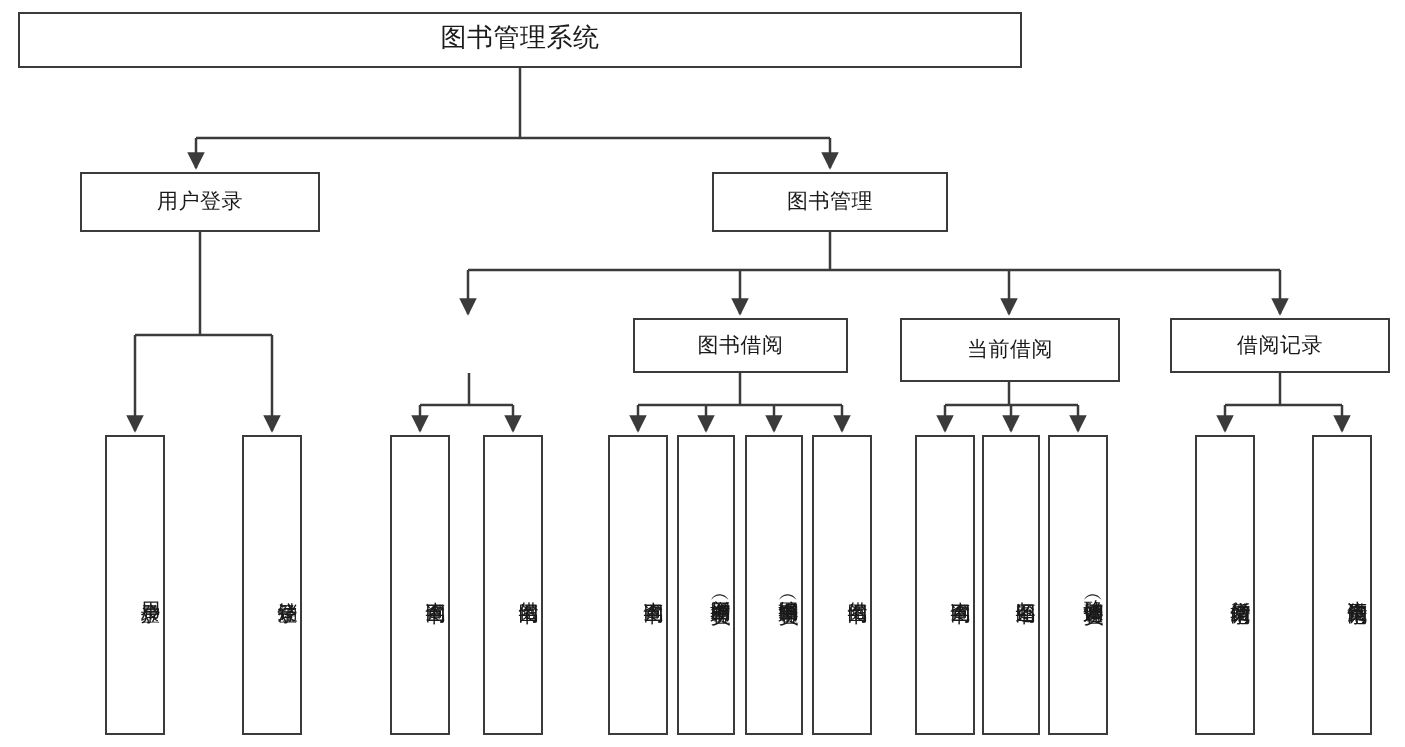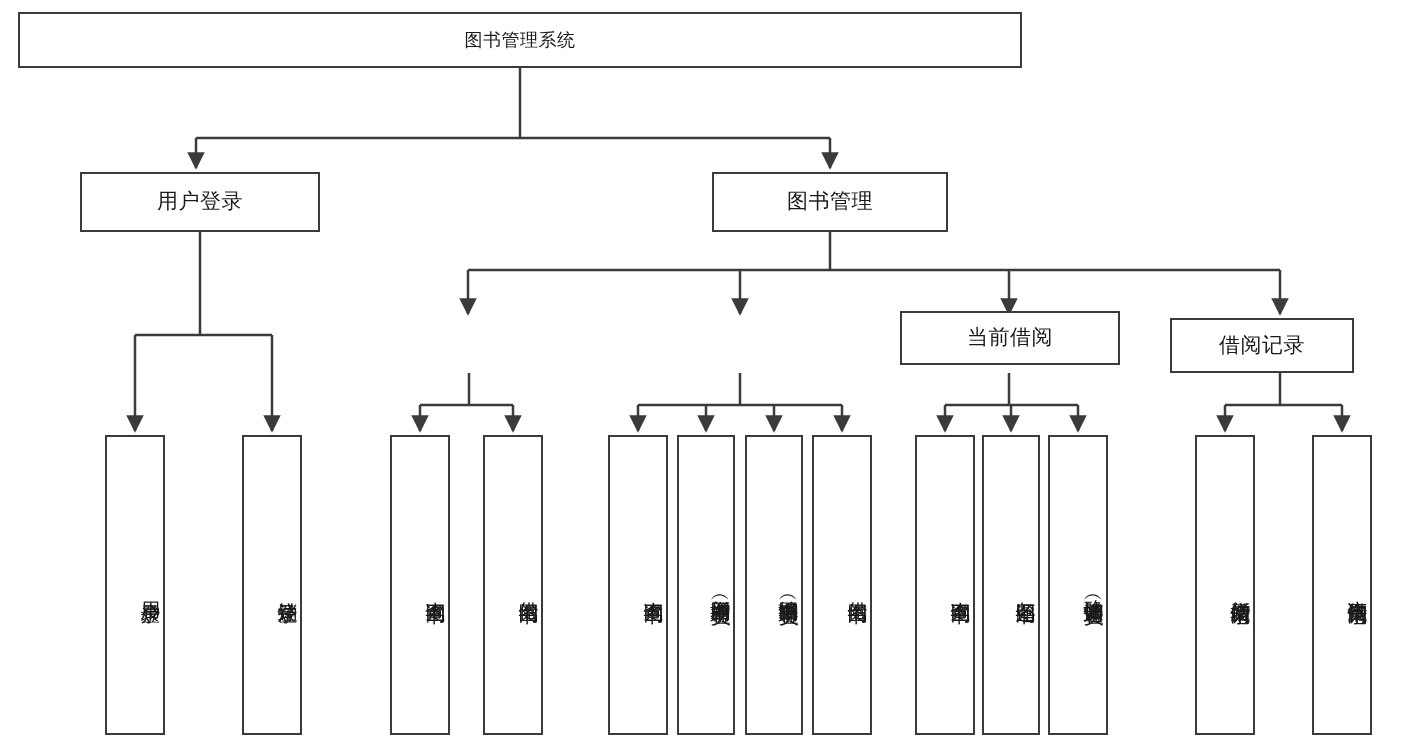--- a/index.html
+++ b/index.html
@@ -36,21 +36,22 @@
     justify-content: center;
     color: #1a1a1a;
     z-index: 2;
   }
   .node.horizontal {
     font-size: 21px;
     line-height: 1.2;
     letter-spacing: 0.5px;
   }
   .node.root {
-    font-size: 18px;
+    font-size: 26px;
+    font-family: Liberation Mono, monospace;
   }
   .node.vertical {
     writing-mode: vertical-rl;
     text-orientation: upright;
     font-size: 20px;
     line-height: 1.25;
     letter-spacing: 1px;
     align-items: flex-start;
     justify-content: center;
     padding-top: 6px;
@@ -129,24 +130,27 @@
     <span>图书管理系统</span>
   </div>
 
   <div class="node horizontal" style="left:80px; top:172px; width:240px; height:60px;">
     <span>用户登录</span>
   </div>
   <div class="node horizontal" style="left:712px; top:172px; width:236px; height:60px;">
     <span>图书管理</span>
   </div>
 
-  <div class="node horizontal" style="left:900px; top:311px; width:220px; height:54px;justify-content:center;">
+  <div class="node horizontal" style="left:633px; top:318px; width:215px; height:55px;">
+    <span>图书借阅</span>
+  </div>
+  <div class="node horizontal" style="left:900px; top:318px; width:220px; height:64px;justify-content:center;">
     <span>当前借阅</span>
   </div>
-  <div class="node horizontal" style="left:1170px; top:318px; width:184px; height:55px;">
+  <div class="node horizontal" style="left:1170px; top:318px; width:220px; height:55px;">
     <span>借阅记录</span>
   </div>
 
   <div class="node vertical" style="left:105px; top:435px; width:60px; height:300px;">
     <span class="vlabel">用户登录</span>
   </div>
   <div class="node vertical" style="left:242px; top:435px; width:60px; height:300px;">
     <span class="vlabel">注销登录</span>
   </div>
 

